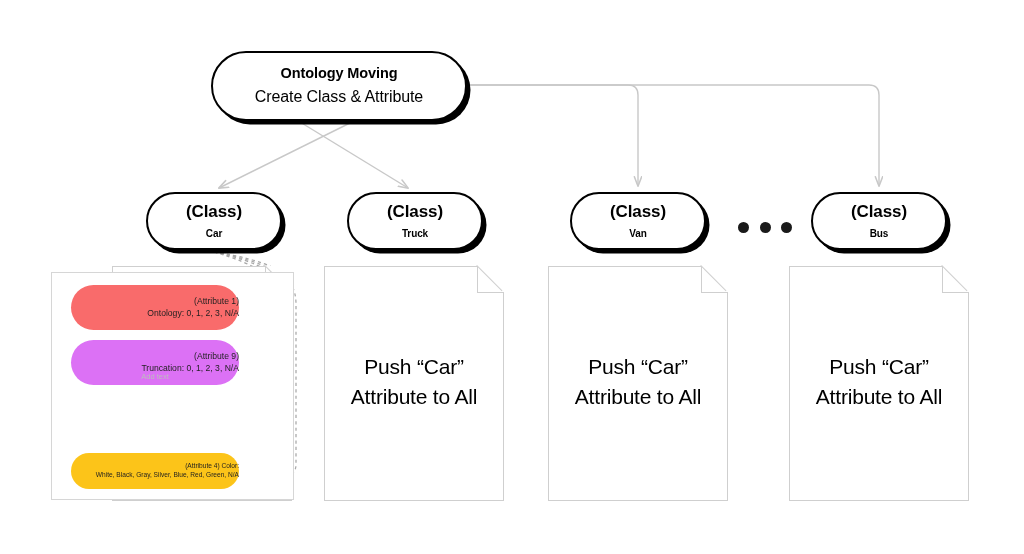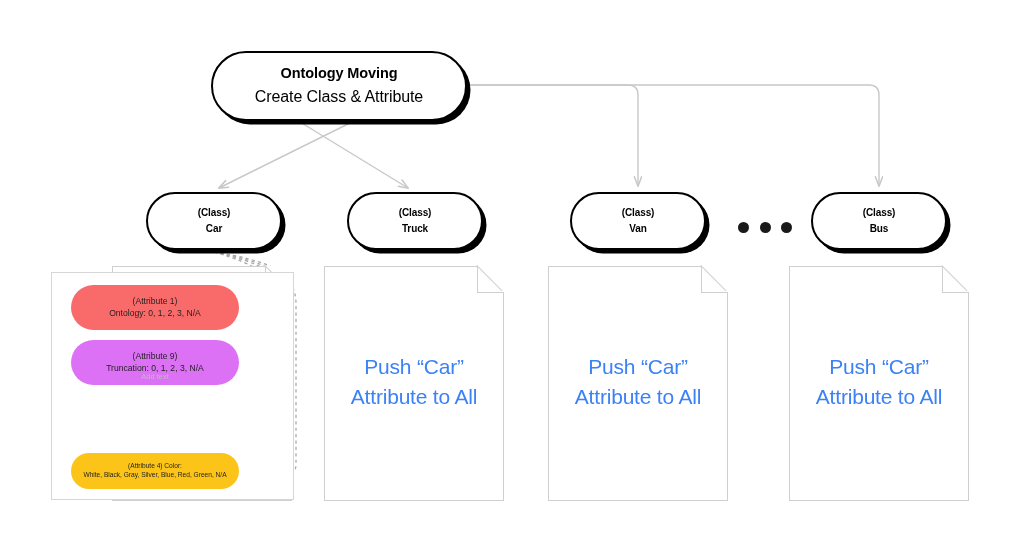--- a/index.html
+++ b/index.html
@@ -60,21 +60,21 @@
     width: 256px;
     height: 70px;
   }
   #root-node .line-top { font-size: 14.5px; margin-bottom: 2px; }
   #root-node .line-bot { font-size: 16px; }
 
   .class-node {
     width: 136px;
     height: 58px;
   }
-  .class-node .line-top { font-size: 10px; margin-bottom: 3px; }
+  .class-node .line-top { font-size: 17px; margin-bottom: 3px; }
   .class-node .line-bot { font-size: 10px; font-weight: bold; }
   #class-car   { left: 146px; top: 192px; }
   #class-truck { left: 347px; top: 192px; }
   #class-van   { left: 570px; top: 192px; }
   #class-bus   { left: 811px; top: 192px; }
 
   
   #ellipsis {
     position: absolute;
     left: 738px;
@@ -133,21 +133,21 @@
   }
   .doc .doc-text {
     position: absolute;
     left: 0;
     right: 0;
     top: 50%;
     transform: translateY(-52%);
     text-align: center;
     font-size: 21px;
     line-height: 1.45;
-    color: #3b82f6;
+    color: #000000;
     letter-spacing: -0.2px;
   }
   #doc-truck { left: 324px; top: 266px; }
   #doc-van   { left: 548px; top: 266px; }
   #doc-bus   { left: 789px; top: 266px; }
 
   
   #doc-car-back {
     left: 112px;
     top: 266px;
@@ -169,21 +169,21 @@
     z-index: 3;
   }
   .attr {
     position: absolute;
     left: 19px;
     width: 168px;
     box-sizing: border-box;
     border-radius: 999px;
     display: flex;
     flex-direction: column;
-    align-items: center;
+    align-items: flex-end;
     justify-content: center;
     text-align: center;
     color: #1f1f1f;
   }
   .attr .a-top { line-height: 1.35; }
   .attr .a-bot { line-height: 1.35; }
   .attr.std { height: 45px; font-size: 8.6px; }
   .attr.small { height: 36px; font-size: 6.6px; }
 
   #attr-1 { top: 12px; }

